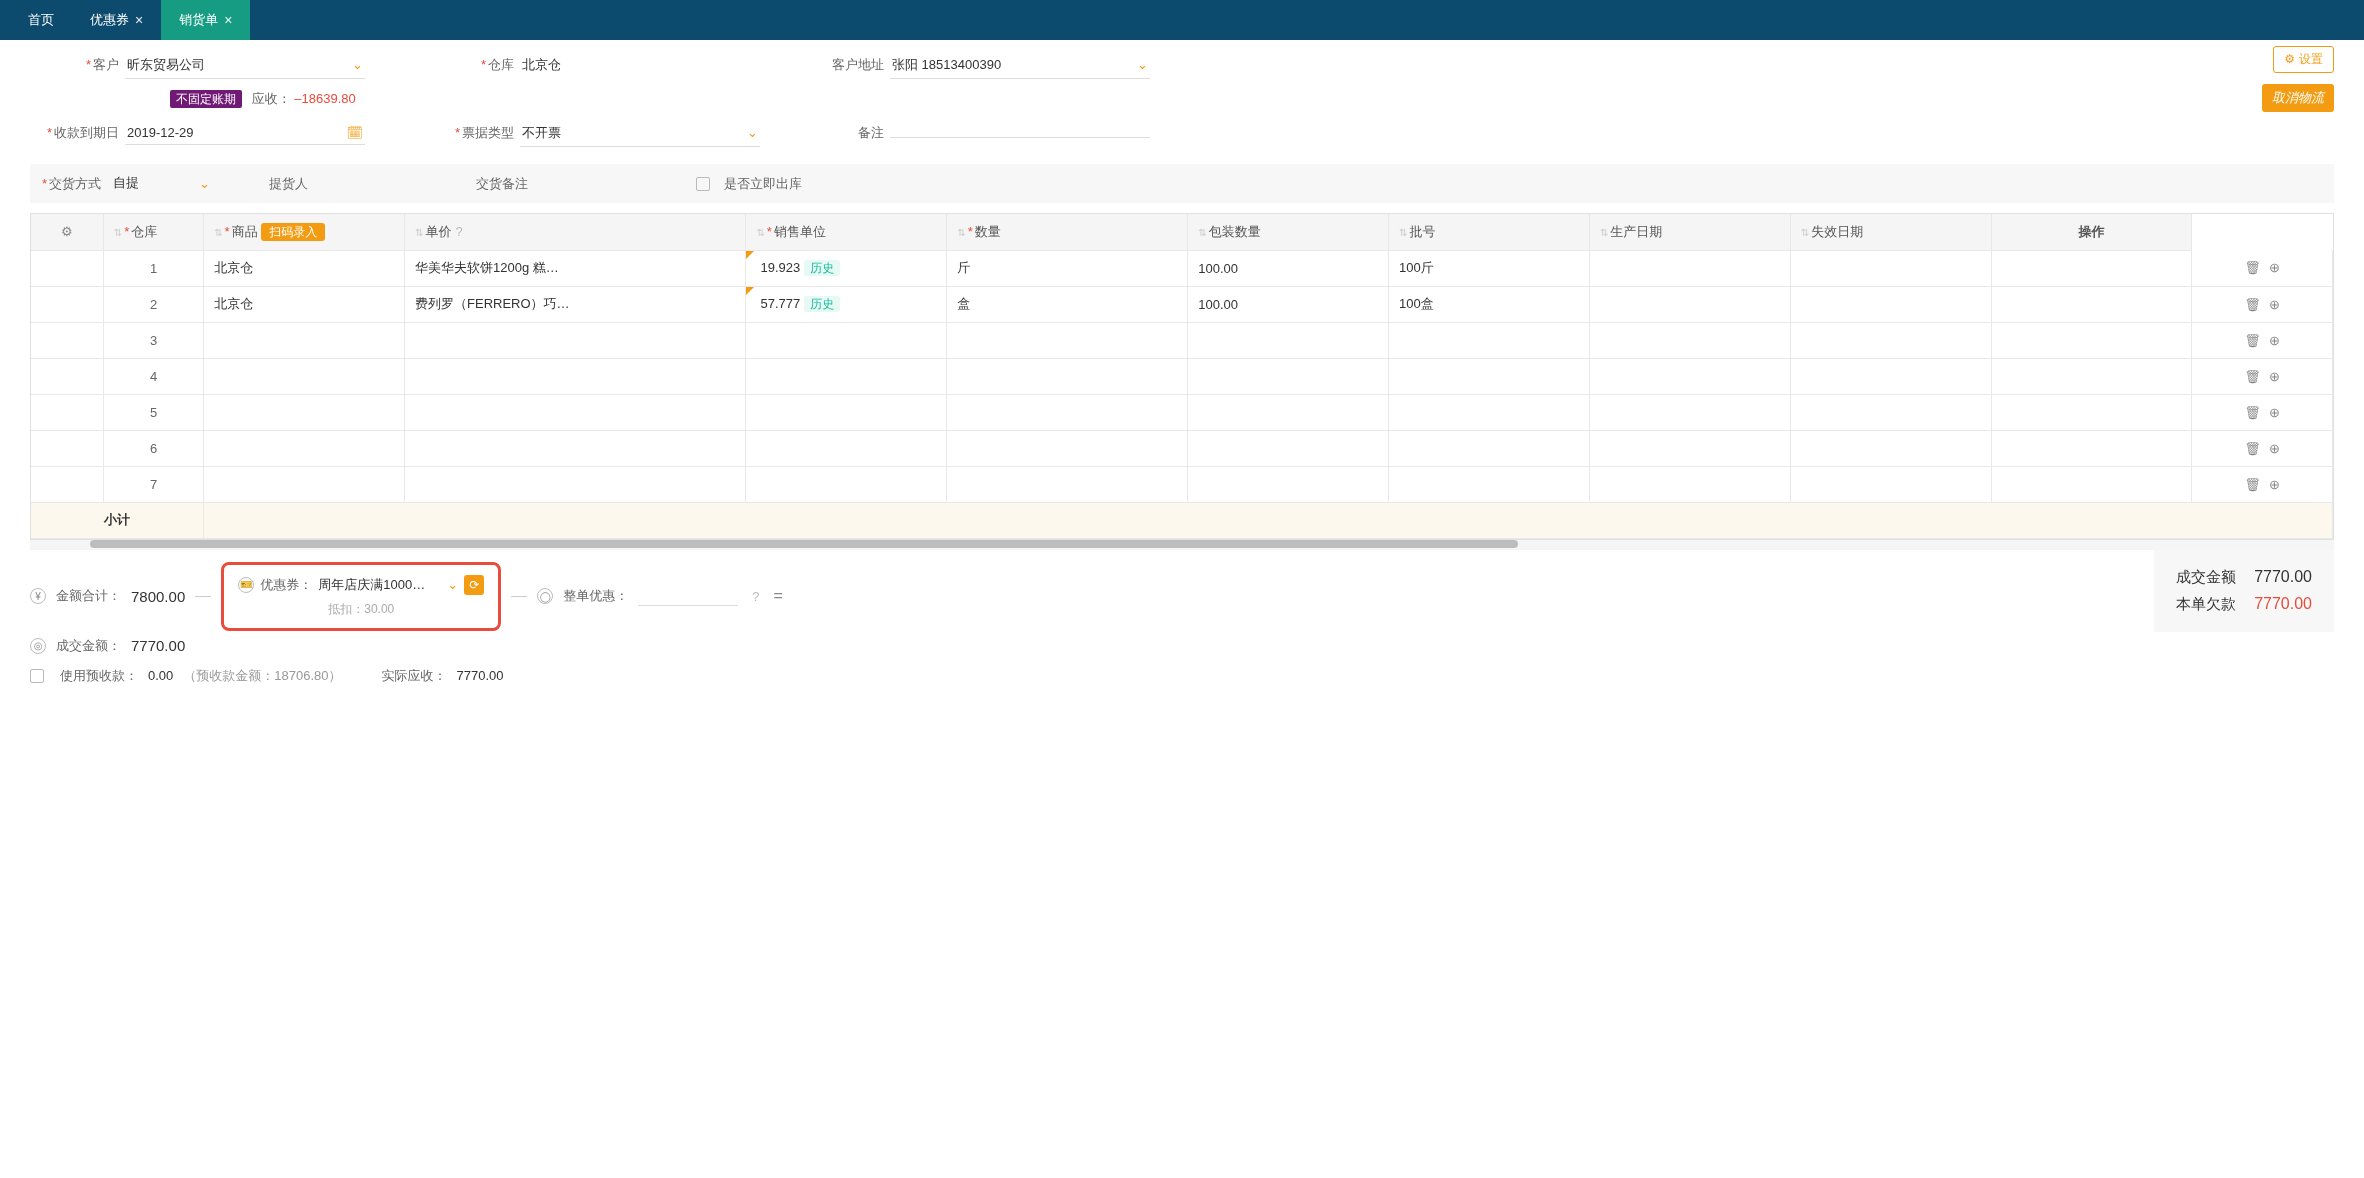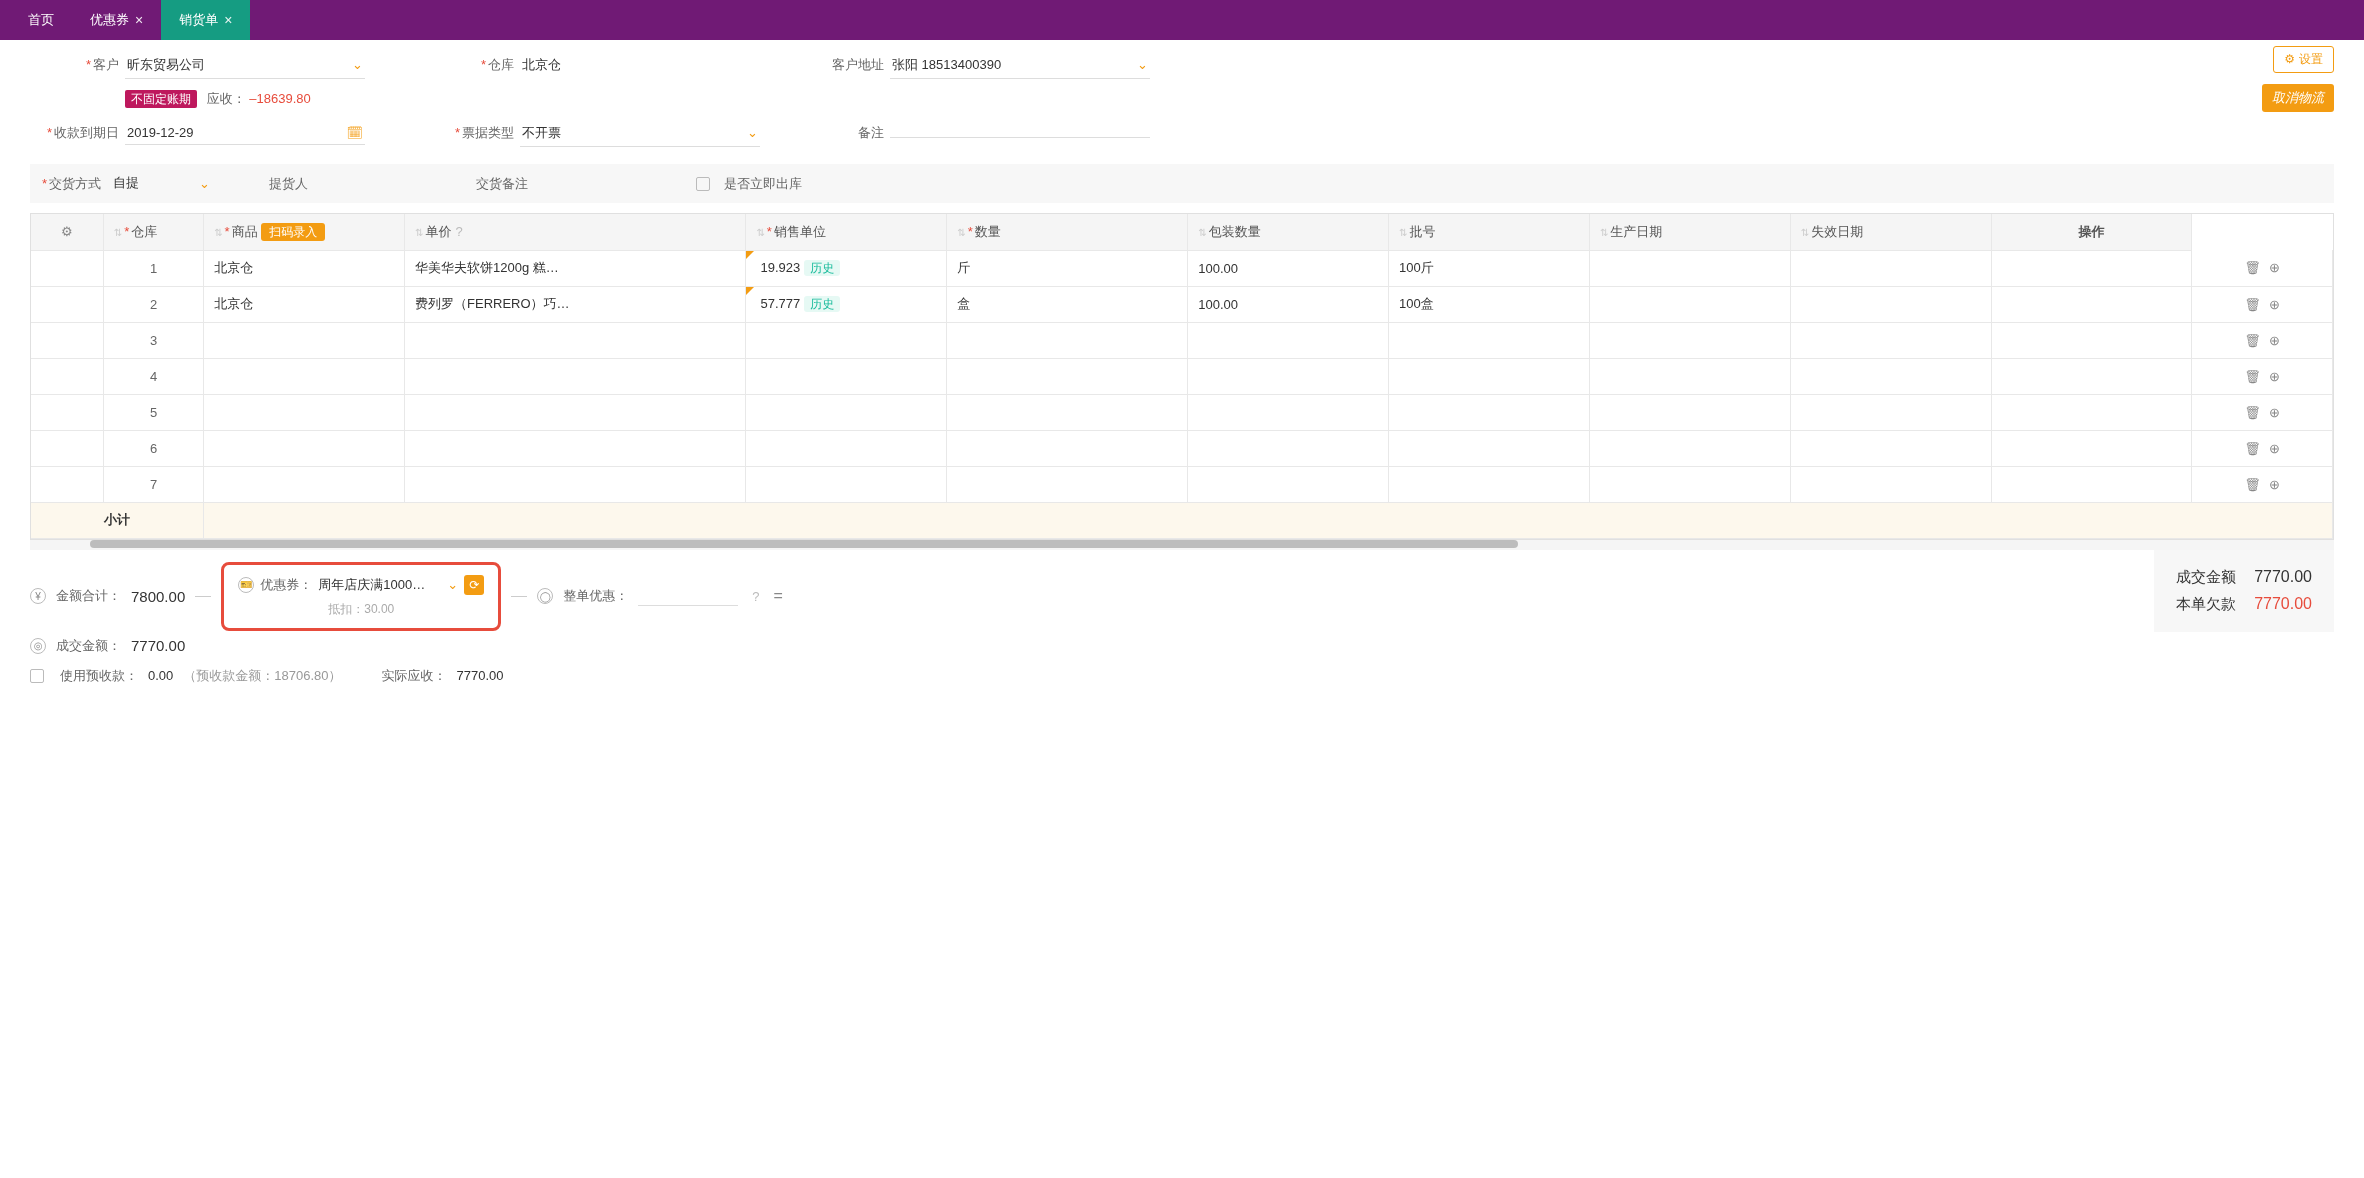--- a/index.html
+++ b/index.html
@@ -1,32 +1,32 @@
 <!DOCTYPE html>
 <html><head>
 <meta charset="utf-8">
 <style>
 * { box-sizing: border-box; margin: 0; padding: 0; }
 body { font-family: -apple-system, "Helvetica Neue", Arial, sans-serif; font-size: 13px; color: #333; background: #fff; }
 
-.top-tabs { background: #701a75; display: flex; align-items: center; height: 40px; padding-left: 10px; }
+.top-tabs { background: #0c4a6e; display: flex; align-items: center; height: 40px; padding-left: 10px; }
 .top-tab { padding: 0 18px; color: #fff; height: 40px; display: flex; align-items: center; gap: 6px; cursor: pointer; }
 .top-tab.active { background: #159c82; }
 .top-tab .close { font-size: 14px; opacity: 0.9; }
 
 .form-area { padding: 8px 30px 4px 30px; position: relative; }
 .form-row { display: flex; align-items: center; min-height: 34px; }
 .form-label { width: 95px; text-align: right; color: #666; padding-right: 6px; font-size: 13px; }
 .req { color: #e74c3c; margin-right: 2px; }
 .form-val { flex: 0 0 240px; display: flex; align-items: center; padding: 4px 2px; border-bottom: 1px solid transparent; position: relative; }
 .form-val.under { border-bottom: 1px solid #ddd; }
 .caret-dn { color: #f39c12; font-size: 13px; margin-left: auto; }
 .cal-ico { color: #f39c12; margin-left: auto; }
 .text-muted { color: #999; }
-.badge-red { background: #be185d; color: #fff; padding: 2px 6px; font-size: 12px; border-radius: 2px; }
+.badge-red { background: #701a75; color: #fff; padding: 2px 6px; font-size: 12px; border-radius: 2px; margin-left: 45px; }
 .amt-red { color: #e74c3c; }
 
 .top-right { position: absolute; right: 30px; top: 6px; display: flex; gap: 8px; align-items: center; }
 .btn-orange-out { border: 1px solid #f39c12; color: #f39c12; padding: 4px 10px; border-radius: 3px; font-size: 12px; background: #fff; }
 .btn-orange { background: #f39c12; color: #fff; padding: 5px 10px; border-radius: 3px; font-size: 13px; border: none; font-style: italic; }
 
 .delivery-bar { margin: 10px 30px; background: #f7f7f7; display: flex; align-items: center; padding: 8px 12px; gap: 20px; }
 .dv-item { display: flex; align-items: center; gap: 8px; }
 .dv-item .lbl { color: #666; }
 .dv-val { min-width: 140px; border-bottom: 1px solid transparent; padding: 2px 4px; display: flex; align-items: center; }

